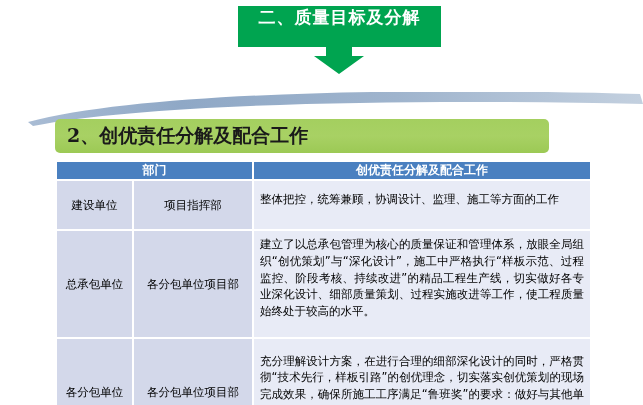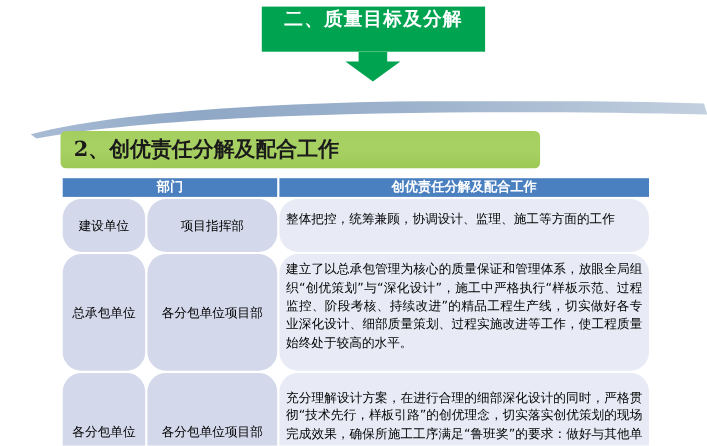--- a/index.html
+++ b/index.html
@@ -38,21 +38,21 @@
     position:absolute;
     left:0px; top:92px;
     width:643px; height:36px;
     pointer-events:none;
   }
 
   
   #title-bar{
     position:absolute;
     left:55px; top:119px;
-    width:436px; height:34px;
+    width:494px; height:34px;
     background:linear-gradient(to bottom,#A4CF5F 0%,#A8D164 50%,#9CC955 100%);
     border-radius:5px;
     display:flex;align-items:center;
   }
   #title-bar .title-text{
     color:#1A1A1A;
     font-size:19px;
     font-weight:bold;
     margin-left:12px;
     font-family:"DejaVu Serif","Liberation Serif",serif;
@@ -83,21 +83,20 @@
   }
   .col-dept{width:75px;}
   .col-sub{width:118px;}
   .col-desc{width:336px;}
 
   #resp-table tbody td{
     background:#D3D8EA;
     color:#000000;
     font-size:11.5px;
     font-family:"DejaVu Sans","Liberation Sans",sans-serif;
-    border-radius:17px;
   }
   #resp-table tbody td.c1,#resp-table tbody td.c2{
     text-align:center;
     background:#D3D8EA;
   }
   #resp-table tbody td.c3{
     background:#E8EBF6;
     text-align:justify;
     text-justify:inter-ideograph;
     padding:4px 6px 16px 6px;

